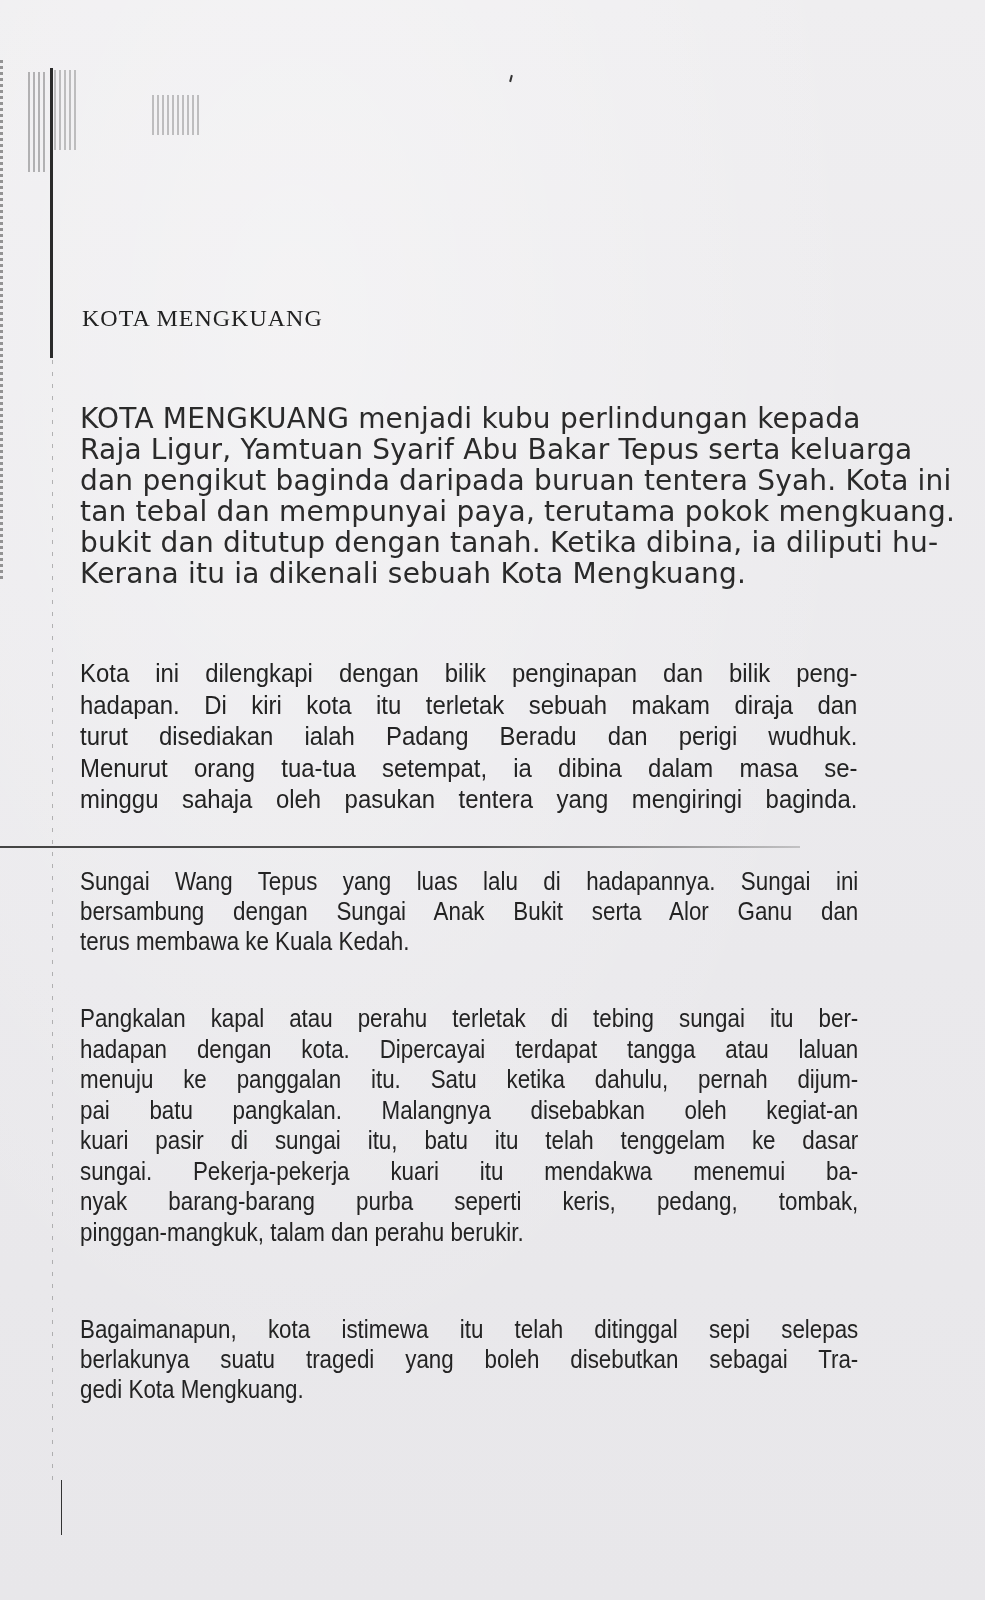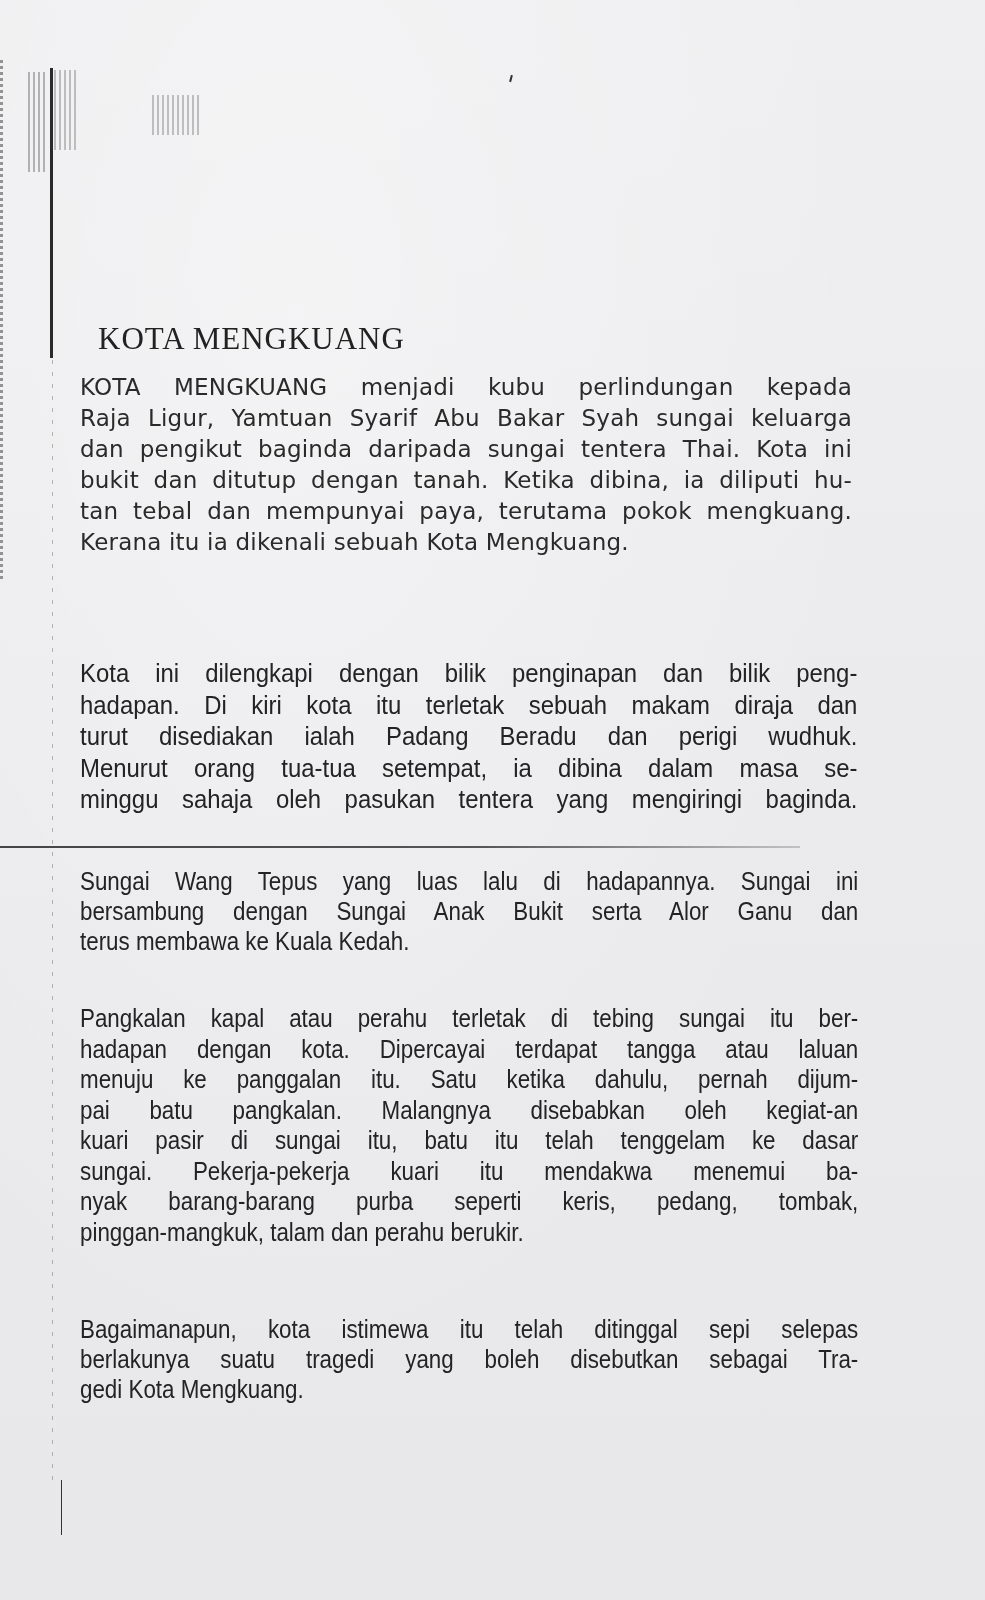--- a/index.html
+++ b/index.html
@@ -66,24 +66,24 @@
     }
     .hrule {
       position: absolute;
       left: 0; top: 846px;
       width: 800px; height: 2px;
       background: linear-gradient(90deg, #444 0%, #555 60%, rgba(100,100,100,0.3) 100%);
     }
     .doc-title {
       position: absolute;
       left: 82px; top: 305px;
-      font-size: 31px;
+      font-size: 24px;
       letter-spacing: 1px;
       font-weight: normal;
-      margin: 16px;
+      margin: 0;
       color: #222;
       white-space: nowrap;
     }
     .para {
       position: absolute;
       left: 80px;
       width: 780px;
       font-size: 26px;
       line-height: 31px;
       margin: 0;
@@ -91,21 +91,21 @@
     }
     .para .line {
       display: block;
       white-space: nowrap;
       text-align: justify;
       text-align-last: justify;
     }
     .para .line.last {
       text-align-last: left;
     }
-    .p1 { top: 372px; font-family: "DejaVu Sans", sans-serif; font-size: 23px; line-height: 31px; width: 772px; letter-spacing: 0.2px; color: #2a2a2a; }
+    .p1 { top: 403px; font-family: "DejaVu Sans", sans-serif; font-size: 28px; line-height: 31px; width: 772px; letter-spacing: 0.2px; color: #2a2a2a; }
     .p2 { top: 658px; font-family: "Liberation Sans Narrow", "Liberation Sans", sans-serif; font-size: 26px; line-height: 31.5px; width: 776px; transform: scaleX(0.92); transform-origin: left; width: 845px; }
     .p3 { top: 866px; font-family: "Liberation Sans", sans-serif; font-size: 26px; line-height: 30px; transform: scaleX(0.86); transform-origin: left; width: 905px; }
     .p4 { top: 1003px; font-family: "Liberation Sans", sans-serif; font-size: 26px; line-height: 30.5px; transform: scaleX(0.86); transform-origin: left; width: 905px; }
     .p5 { top: 1314px; font-family: "Liberation Sans", sans-serif; font-size: 26px; line-height: 30px; transform: scaleX(0.86); transform-origin: left; width: 905px; }
     .p1 .line, .p2 .line { }
   </style>
 </head>
 <body>
 
 <div class="page">
@@ -116,24 +116,24 @@
   <div class="margin-line-top"></div>
   <div class="margin-line-mid"></div>
   <div class="margin-line-bottom"></div>
   <div class="tick-mark"></div>
   <div class="hrule"></div>
 
   <h1 class="doc-title">KOTA MENGKUANG</h1>
 
   <div class="para p1">
     <span class="line">KOTA MENGKUANG menjadi kubu perlindungan kepada</span>
-    <span class="line">Raja Ligur, Yamtuan Syarif Abu Bakar Syah sungai keluarga</span>
-    <span class="line">dan pengikut baginda daripada sungai tentera Thai. Kota ini</span>
+    <span class="line">Raja Ligur, Yamtuan Syarif Abu Bakar Tepus serta keluarga</span>
+    <span class="line">dan pengikut baginda daripada buruan tentera Syah. Kota ini</span>
+    <span class="line">tan tebal dan mempunyai paya, terutama pokok mengkuang.</span>
     <span class="line">bukit dan ditutup dengan tanah. Ketika dibina, ia diliputi hu-</span>
-    <span class="line">tan tebal dan mempunyai paya, terutama pokok mengkuang.</span>
     <span class="line last">Kerana itu ia dikenali sebuah Kota Mengkuang.</span>
   </div>
 
   <div class="para p2">
     <span class="line">Kota ini dilengkapi dengan bilik penginapan dan bilik peng-</span>
     <span class="line">hadapan. Di kiri kota itu terletak sebuah makam diraja dan</span>
     <span class="line">turut disediakan ialah Padang Beradu dan perigi wudhuk.</span>
     <span class="line">Menurut orang tua-tua setempat, ia dibina dalam masa se-</span>
     <span class="line">minggu sahaja oleh pasukan tentera yang mengiringi baginda.</span>
   </div>

